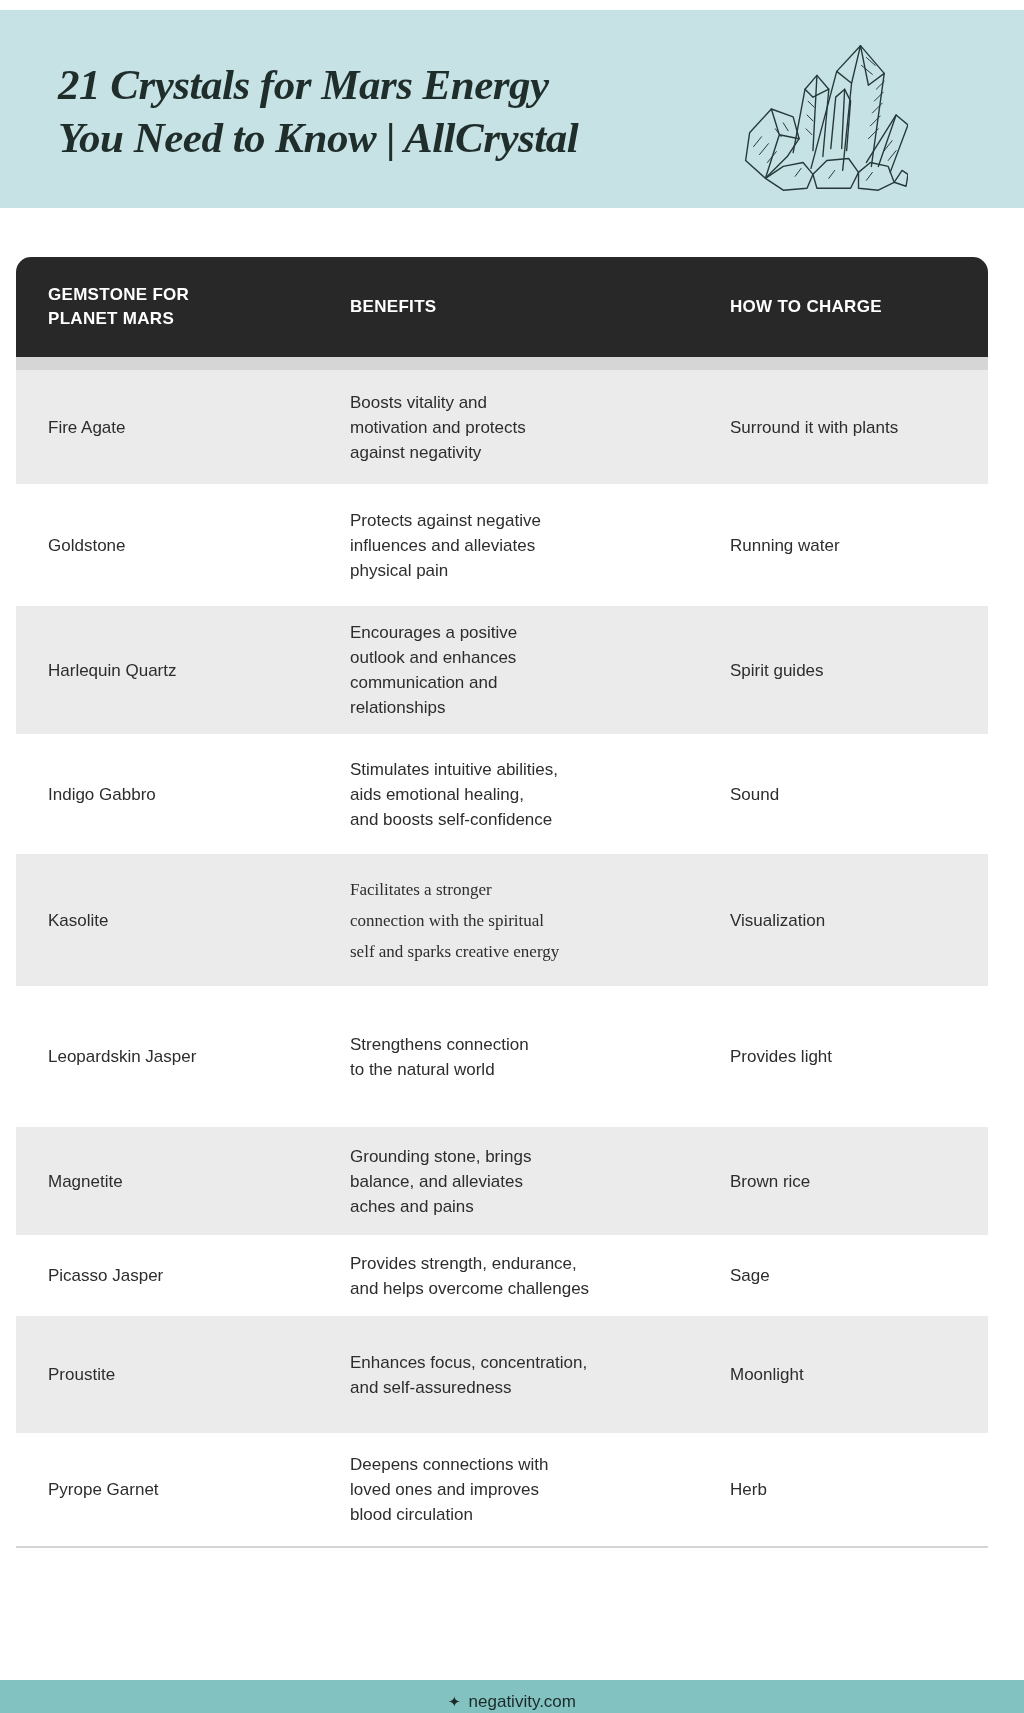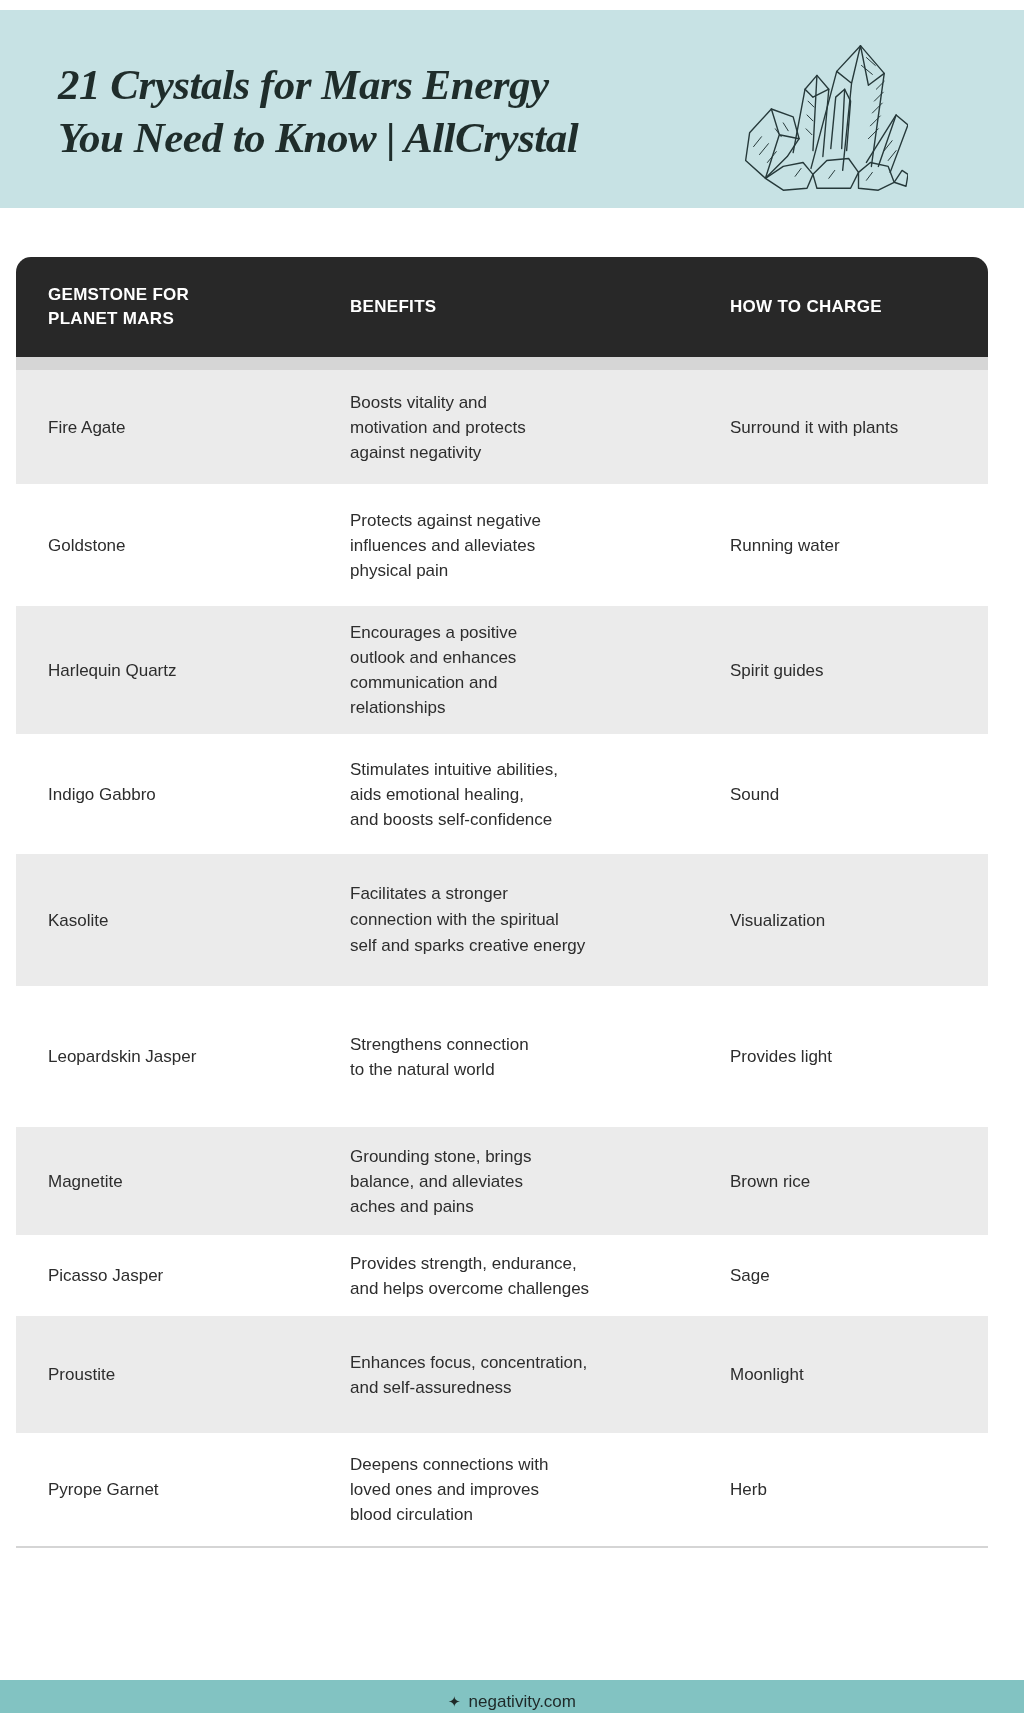--- a/index.html
+++ b/index.html
@@ -52,21 +52,21 @@
   .tbody .row:nth-child(5){min-height:132px;}
   .tbody .row:nth-child(6){min-height:141px;}
   .tbody .row:nth-child(7){min-height:108px;}
   .tbody .row:nth-child(8){min-height:81px;}
   .tbody .row:nth-child(9){min-height:117px;justify-content:space-between;}
   .tbody .row:nth-child(10){min-height:113px;}
   .tbody .row:nth-child(11){min-height:121px;}
   .cell{font-size:17px;line-height:25px;color:var(--body_text);}
   .c-gem{width:302px;padding-right:20px;}
   .c-ben{width:380px;padding-right:8px;white-space:pre-line;}
-  .tbody .row:nth-child(5) .c-ben{line-height:26px;}
+  .tbody .row:nth-child(5) .c-ben{line-height:31px;font-family:Liberation Serif, serif;}
   .c-charge{flex:1;padding-right:34px;}
 
   
   .footer{
     position:absolute;left:0;bottom:0;width:1024px;height:43px;
     background:var(--footer_bg);display:flex;align-items:center;justify-content:center;
     color:var(--footer_text);font-size:17px;
   }
   .footer .star{font-size:15px;margin-right:8px;line-height:1;}
   svg .ln{fill:none;stroke:#26393a;stroke-width:1.4;stroke-linejoin:round;stroke-linecap:round;}

